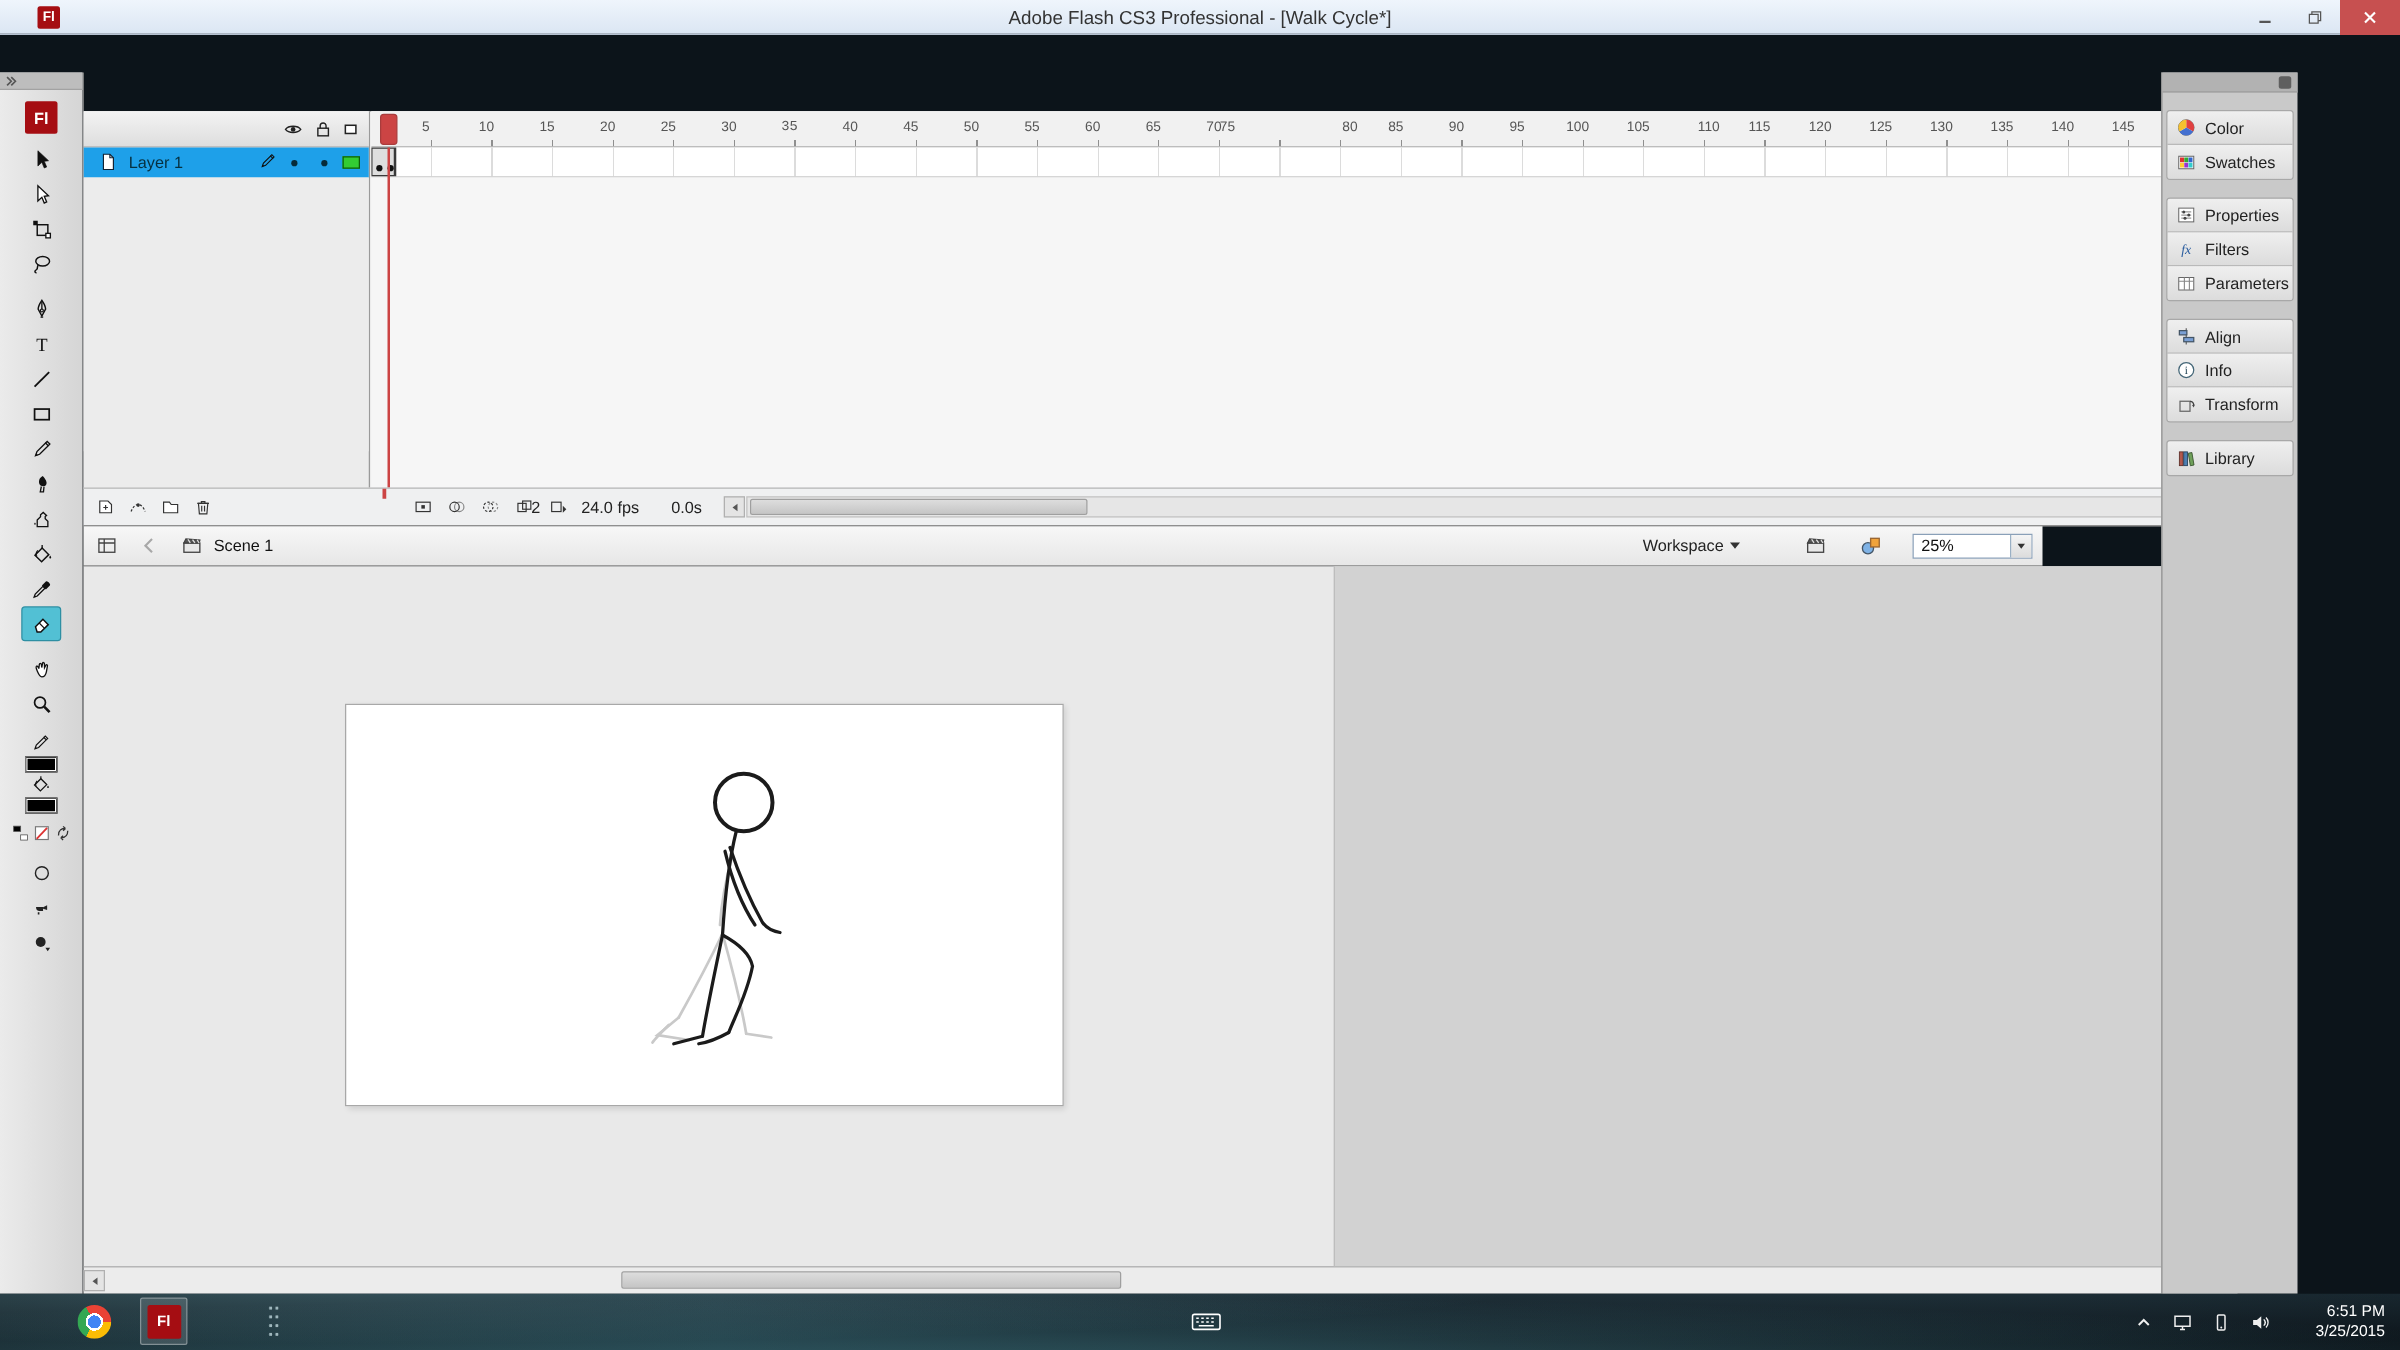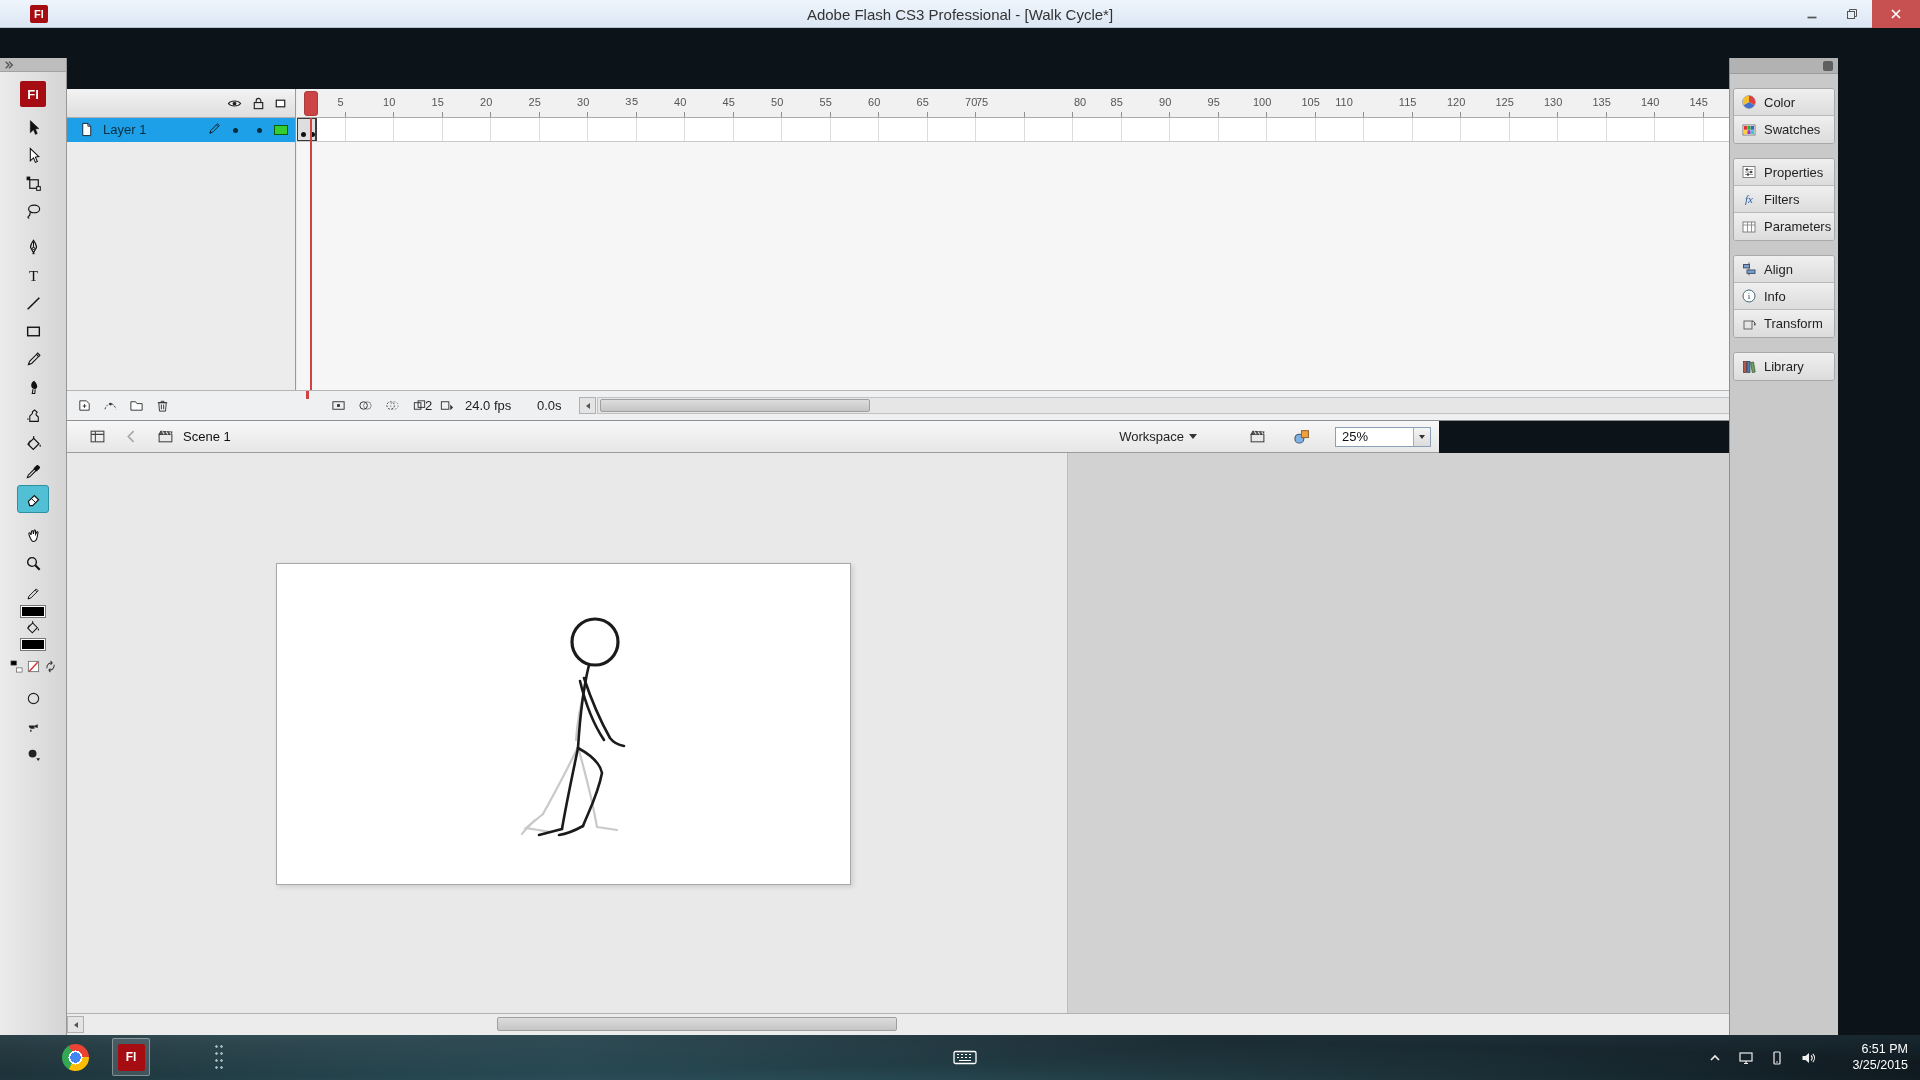--- a/index.html
+++ b/index.html
@@ -89,21 +89,21 @@
   .st-frame{left:358px}.st-fps{left:398px}.st-time{left:470px}
   .sb-btn{position:absolute;width:17px;height:17px;background:#e4e4e4;border:1px solid #b0b0b0;display:flex;align-items:center;justify-content:center;color:#555}
   .sb-btn svg{width:8px;height:8px}
   .sb-thumb{position:absolute;background:linear-gradient(#dddddd,#c5c5c5);border:1px solid #9f9f9f;border-radius:2px}
   .tl-hl{left:512px;top:6px}
   .tl-hr{right:10px;top:6px}
   .tl-htrack{position:absolute;left:530px;right:28px;top:6px;height:17px;background:#e6e6e6;border:1px solid #c2c2c2}
   .tl-hthumb{left:2px;top:1px;width:270px;height:13px}
 
   
-  .editbar{position:absolute;left:67px;top:421px;width:1372px;height:32px;background:linear-gradient(#f7f7f7,#e7e7e7);border-bottom:1px solid #9c9c9c;display:flex;align-items:center;padding-left:20px;gap:14px}
+  .editbar{position:absolute;left:67px;top:421px;width:1567px;height:32px;background:linear-gradient(#f7f7f7,#e7e7e7);border-bottom:1px solid #9c9c9c;display:flex;align-items:center;padding-left:8px;gap:14px}
   .eb-icon{width:20px;height:20px;color:#444;display:flex;align-items:center;justify-content:center}
   .eb-icon svg{width:17px;height:17px}
   .eb-icon.dim{color:#a8a8a8}
   .scene-label{font-size:13px;color:#111;margin-left:-6px}
   .eb-right{position:absolute;right:8px;top:0;height:100%;display:flex;align-items:center;gap:24px}
   .workspace{font-size:13px;color:#222;display:flex;align-items:center;gap:5px;margin-right:26px}
   .tri-down{width:0;height:0;border-left:4px solid transparent;border-right:4px solid transparent;border-top:5px solid #333}
   .zoom-combo{width:96px;height:20px;background:#fff;border:1px solid #8aa0b8;display:flex;align-items:center}
   .zoom-value{flex:1;font-size:13px;padding-left:6px;color:#111}
   .zoom-drop{width:17px;height:100%;background:linear-gradient(#f5f5f5,#dcdcdc);border-left:1px solid #9ab0c4;display:flex;align-items:center;justify-content:center;color:#333}
@@ -393,21 +393,21 @@
           <span class="ruler-num" style="left: 577.15px;">60</span>
           <span class="ruler-num" style="left: 625.65px;">65</span>
           <span class="ruler-num" style="left: 674.15px;">70</span>
           <span class="ruler-num" style="left: 685px;">75</span>
           <span class="ruler-num" style="left: 783px;">80</span>
           <span class="ruler-num" style="left: 819.65px;">85</span>
           <span class="ruler-num" style="left: 868.15px;">90</span>
           <span class="ruler-num" style="left: 916.65px;">95</span>
           <span class="ruler-num" style="left: 965.15px;">100</span>
           <span class="ruler-num" style="left: 1013.65px;">105</span>
-          <span class="ruler-num" style="left: 1047px;">110</span>
+          <span class="ruler-num" style="left: 1070px;">110</span>
           <span class="ruler-num" style="left: 1110.65px;">115</span>
           <span class="ruler-num" style="left: 1159.15px;">120</span>
           <span class="ruler-num" style="left: 1207.65px;">125</span>
           <span class="ruler-num" style="left: 1256.15px;">130</span>
           <span class="ruler-num" style="left: 1304.65px;">135</span>
           <span class="ruler-num" style="left: 1353.15px;">140</span>
           <span class="ruler-num" style="left: 1401.65px;">145</span>
           <span class="ruler-num" style="left: 1450.15px;">150</span>
         </div>
       <div class="layer-frames">

